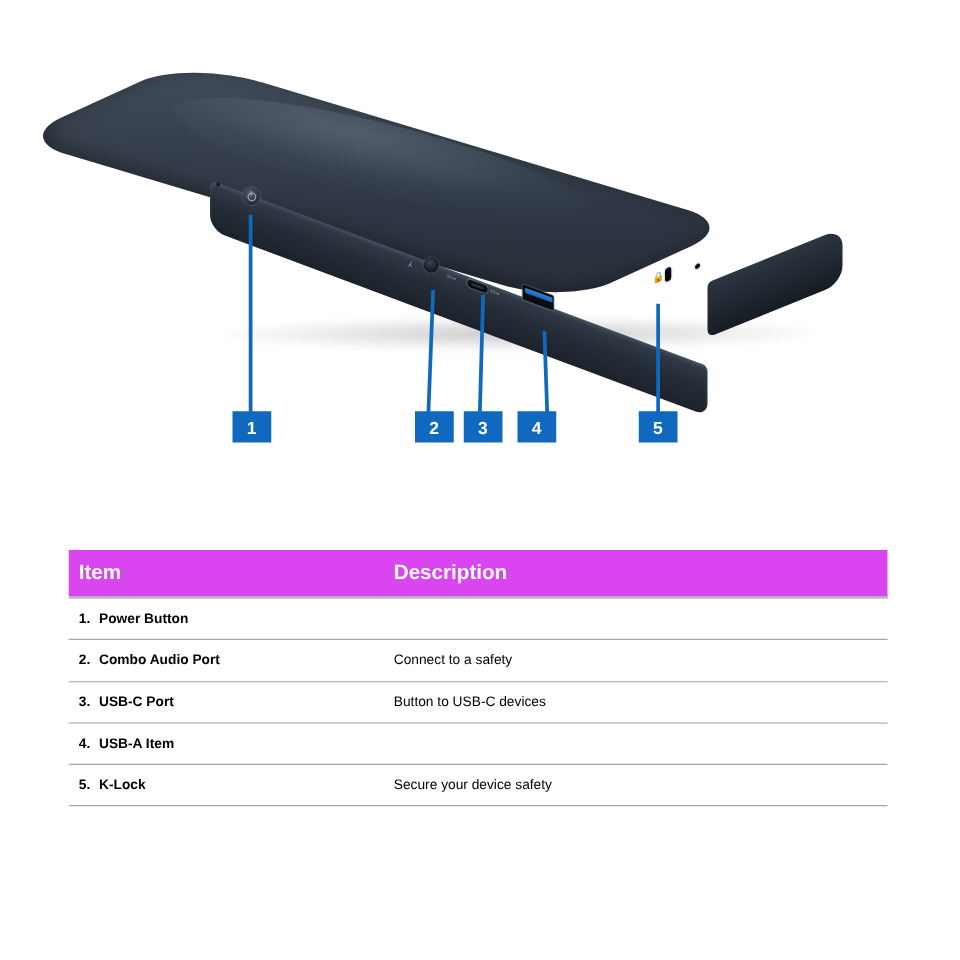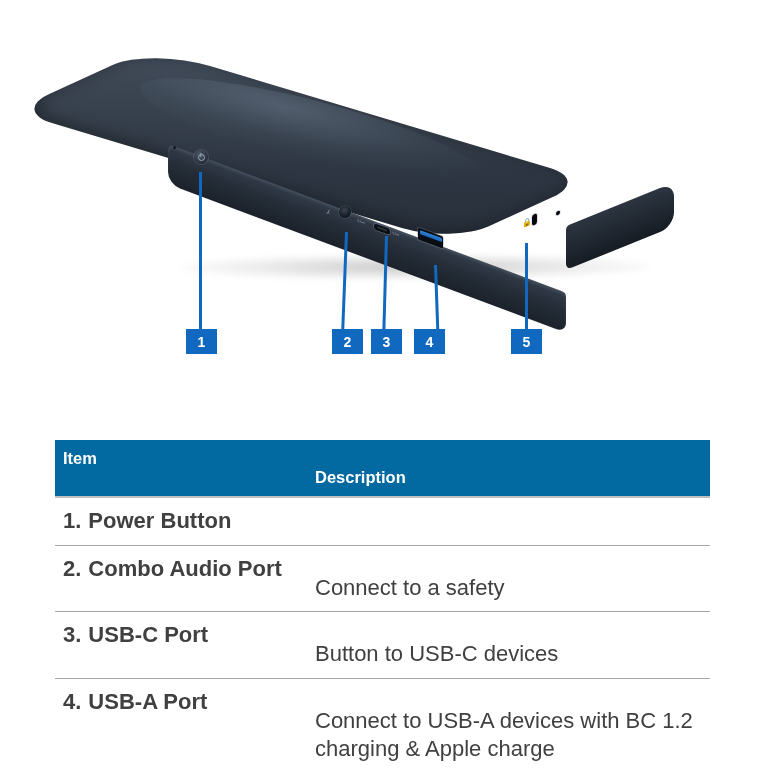--- a/index.html
+++ b/index.html
@@ -200,41 +200,41 @@
   }
 
   
   #spec-table {
     position: absolute;
     left: 55px; top: 440px;
     width: 655px;
   }
   .row { display: flex; width: 100%; }
   .col-item { width: 252px; flex: 0 0 252px; }
-  .col-desc { flex: 1 1 auto; margin-top: 19px; }
+  .col-desc { flex: 1 1 auto; }
 
   .thead {
-    background: #0369a1;
+    background: #d946ef;
     border-bottom: 2px solid #bfbfbf;
   }
   .thead .cell {
     color: #ffffff;
     font-size: 16.5px;
     font-weight: 700;
     padding: 9px 0 9px 8px;
     font-family: "Liberation Sans", sans-serif;
   }
   .tbody-row {
     border-bottom: 1.6px solid #a6a6a6;
     background: #ffffff;
   }
   .tbody-row .cell {
     padding: 9px 10px 9px 8px;
-    font-size: 22px;
-    color: #404040;
+    font-size: 11px;
+    color: #000000;
     line-height: 1.30;
     font-family: "Liberation Sans", sans-serif;
   }
   .tbody-row .cell.item {
     font-weight: 700;
     white-space: nowrap;
   }
   .tbody-row .cell.item .num { margin-right: 7px; }
   .tbody-row .cell.desc { font-weight: 400; }
 </style>
@@ -309,20 +309,25 @@
 
     <div class="row tbody-row">
       <div class="cell col-item item">
         <span class="num">3.</span><span>USB-C Port</span>
       </div>
       <div class="cell col-desc desc">Button to USB-C devices</div>
     </div>
 
     <div class="row tbody-row">
       <div class="cell col-item item">
-        <span class="num">4.</span><span>USB-A Port</span>
-      </div>
-      <div class="cell col-desc desc">Connect to USB-A devices with BC 1.2 charging &amp; Apple charge</div>
-    </div>
-
+        <span class="num">4.</span><span>USB-A Item</span>
+      </div>
+    </div>
+
+    <div class="row tbody-row">
+      <div class="cell col-item item">
+        <span class="num">5.</span><span>K-Lock</span>
+      </div>
+      <div class="cell col-desc desc">Secure your device safety</div>
+    </div>
 
   </div>
 </div>
 
 </body></html>

